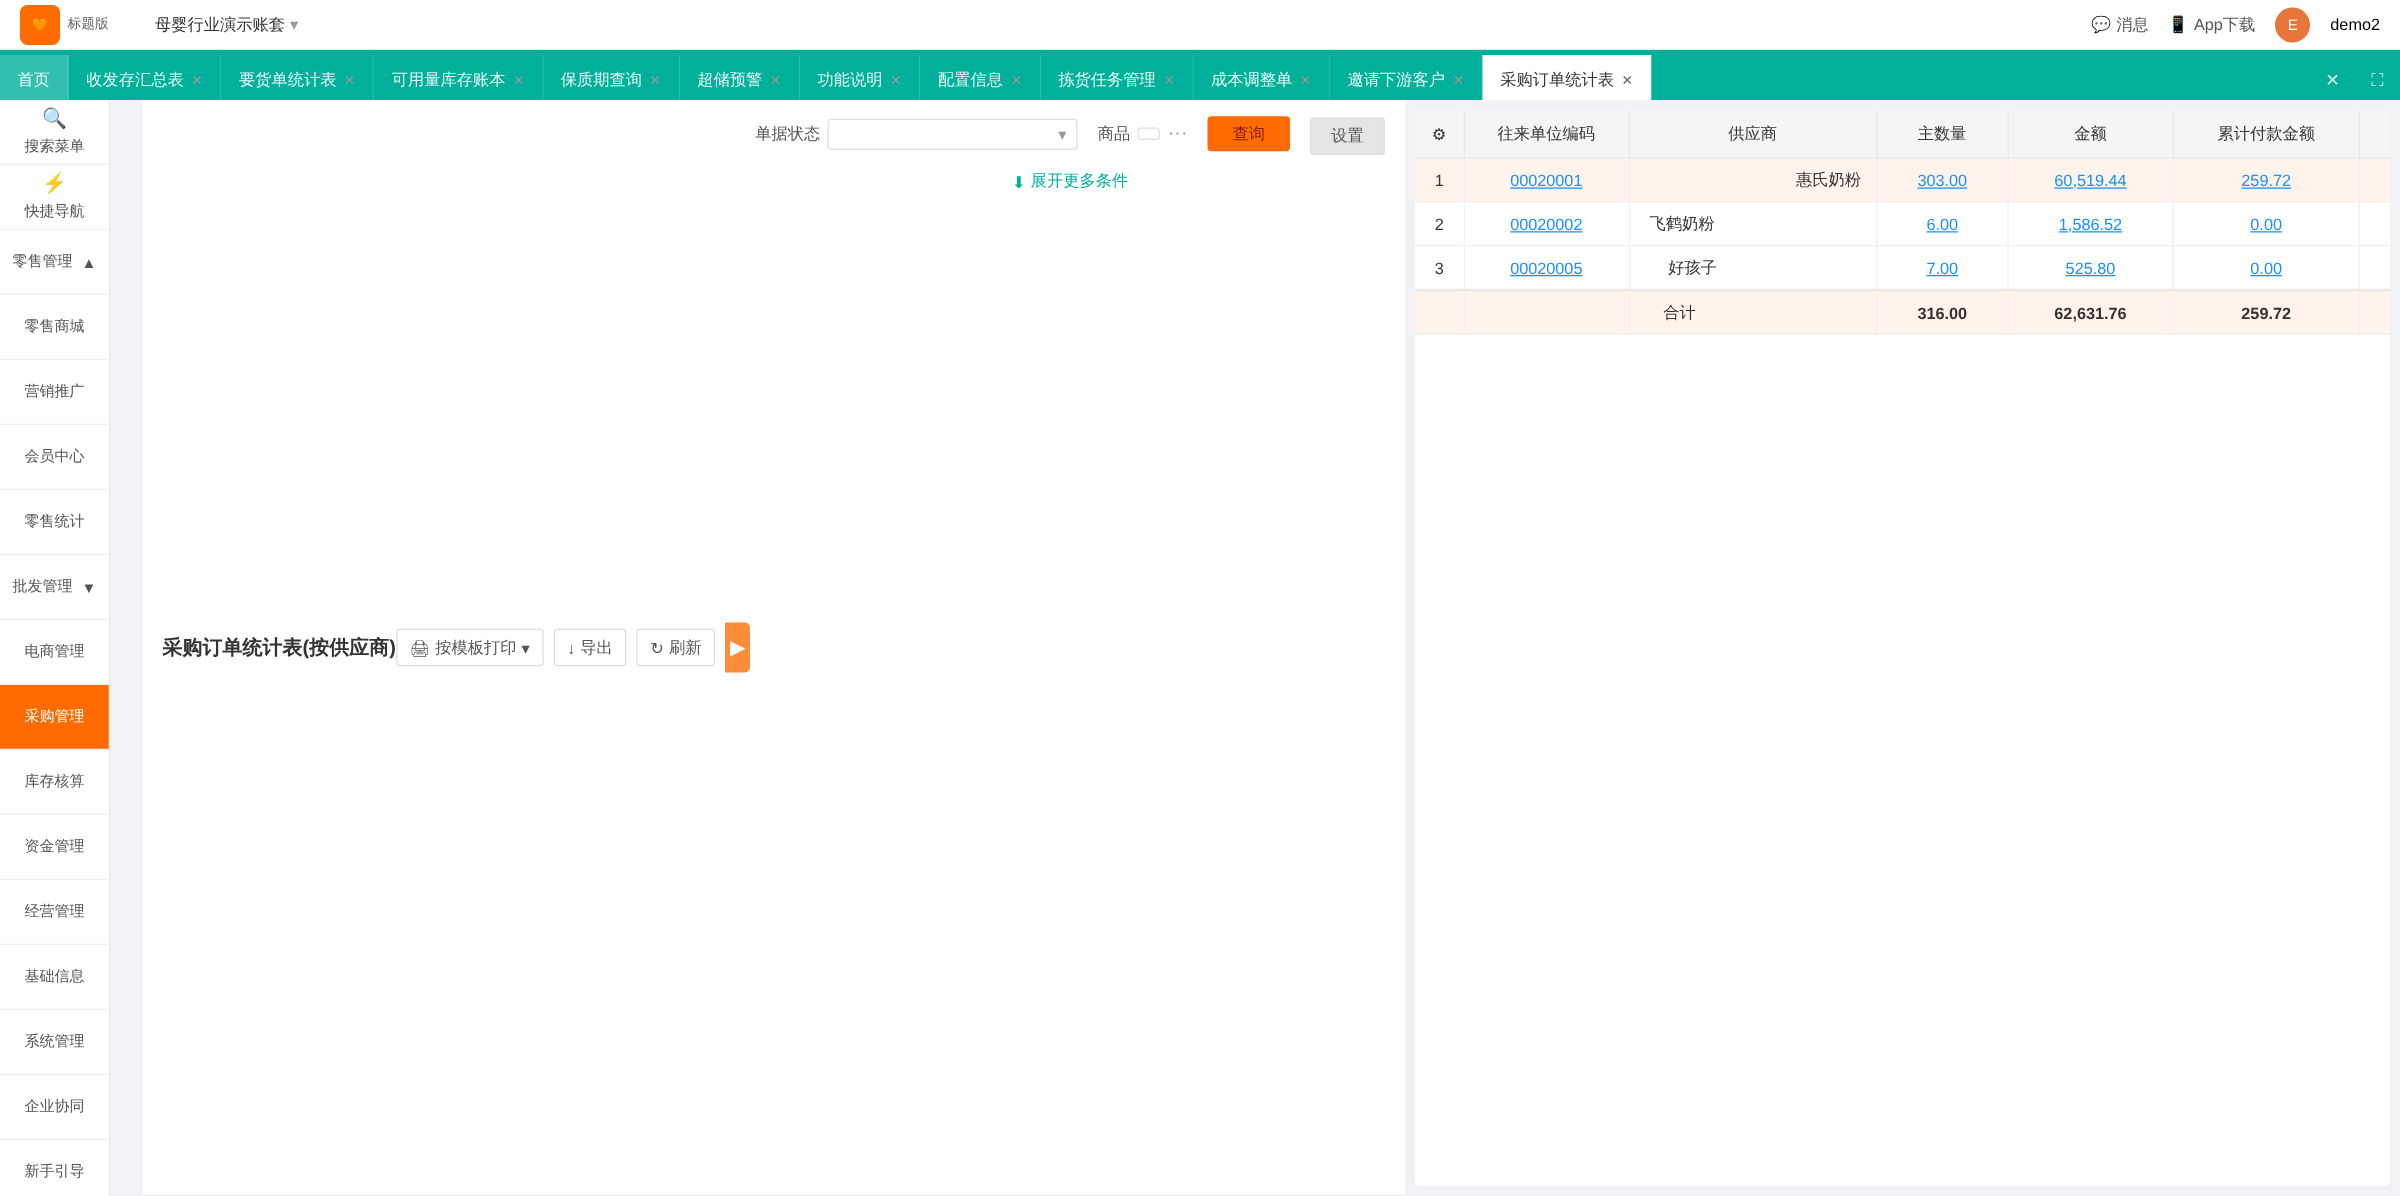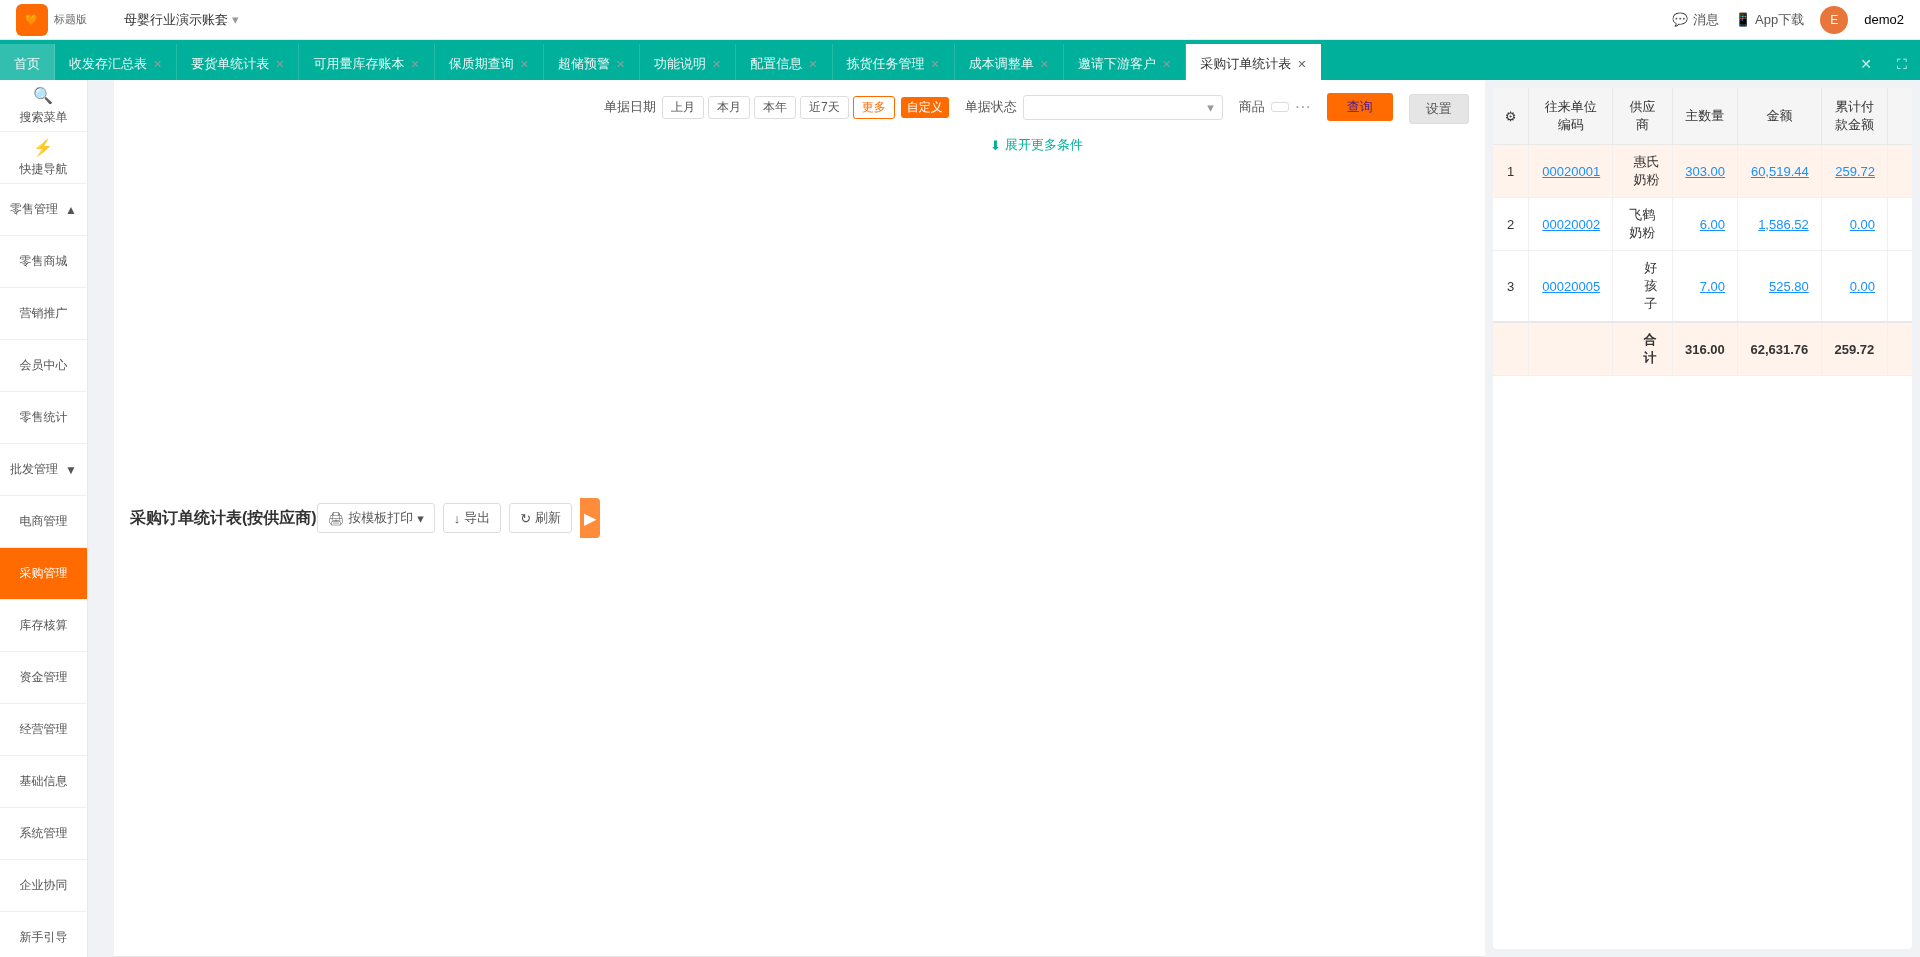--- a/index.html
+++ b/index.html
@@ -74,35 +74,35 @@
     .date-shortcut { padding: 2px 8px; border: 1px solid #ddd; border-radius: 3px; cursor: pointer; color: #555; font-size: 12px; background: #fff; }
     .date-shortcut.more { color: #ff6b00; border-color: #ff6b00; }
     .date-tag { padding: 2px 6px; background: #ff6b00; color: #fff; border-radius: 3px; font-size: 12px; }
     .date-range { color: #333; font-size: 12px; }
     .filter-select { display: flex; align-items: center; gap: 4px; padding: 4px 8px; border: 1px solid #ddd; border-radius: 3px; min-width: 200px; cursor: pointer; background: #fff; }
     .filter-select .sel-text { flex: 1; color: #999; }
     .filter-select .sel-arrow { color: #999; }
     .goods-filter { display: flex; align-items: center; gap: 4px; padding: 4px 8px; border: 1px solid #ddd; border-radius: 3px; flex: 1; max-width: 400px; cursor: pointer; background: #fff; }
     .goods-filter .g-text { flex: 1; color: #999; }
     .dots-btn { color: #999; font-size: 16px; cursor: pointer; }
-    .btn-search { padding: 5px 20px; background: #ff6b00; color: #4c1d95; border: none; border-radius: 3px; cursor: pointer; font-size: 13px; }
+    .btn-search { padding: 5px 20px; background: #ff6b00; color: #7f1d1d; border: none; border-radius: 3px; cursor: pointer; font-size: 13px; }
     .btn-settings { padding: 5px 16px; background: #e5e5e5; color: #555; border: 1px solid #ddd; border-radius: 3px; cursor: pointer; font-size: 13px; margin-top: 4px; float: right; }
     .expand-more { display: flex; align-items: center; justify-content: center; gap: 4px; color: #00b09b; font-size: 13px; cursor: pointer; padding: 4px 0; }
 
     
     .table-area { flex: 1; overflow: auto; padding: 0; background: #fff; margin: 8px; border-radius: 4px; }
     .data-table { width: 100%; border-collapse: collapse; }
     .data-table thead tr { background: #f5f5f5; }
     .data-table th {
       padding: 10px 12px; text-align: center; color: #333; font-weight: 500;
       border-bottom: 1px solid #e8e8e8; border-right: 1px solid #e8e8e8; font-size: 13px;
     }
     .data-table th:last-child { border-right: none; }
     .data-table td {
-      padding: 8px 12px; text-align: right; color: #333;
+      padding: 8px 12px; text-align: center; color: #333;
       border-bottom: 1px solid #f0f0f0; border-right: 1px solid #f0f0f0; font-size: 13px;
     }
     .data-table td:last-child { border-right: none; }
     .data-table tbody tr:nth-child(1) { background: #fff3ec; }
     .data-table .link { color: #1890ff; text-decoration: underline; cursor: pointer; }
     .data-table .num { color: #1890ff; text-decoration: underline; cursor: pointer; }
     .col-gear { width: 40px; }
     .col-code { width: 150px; }
     .col-supplier { width: 250px; }
     .col-qty { width: 120px; }
@@ -279,31 +279,20 @@
         <button class="btn-refresh">
           <span>↻</span>
           <span>刷新</span>
         </button>
       </div>
     </div>
 
     <div style="background:#fff; padding: 10px 16px 0; position:relative; border-bottom: 1px solid #e8e8e8;">
       <div class="left-toggle">▶</div>
       <div class="filter-row">
-        <div class="filter-item">
-          <span class="filter-label">单据日期</span>
-          <div class="date-shortcuts">
-            <button class="date-shortcut">上月</button>
-            <button class="date-shortcut">本月</button>
-            <button class="date-shortcut">本年</button>
-            <button class="date-shortcut">近7天</button>
-            <button class="date-shortcut more">更多</button>
-          </div>
-          <span class="date-tag">自定义</span>
-        </div>
         <div class="filter-item">
           <span class="filter-label">单据状态</span>
           <div class="filter-select">
             <span class="sel-text"></span>
             <span class="sel-arrow">▾</span>
           </div>
         </div>
         <div class="filter-item">
           <span class="filter-label">商品</span>
           <div class="goods-filter">
@@ -376,21 +365,21 @@
     <td class="num">7.00</td>
     <td class="num">525.80</td>
     <td class="num">0.00</td>
     <td></td>
   </tr>
           </tbody>
         <tfoot>
           <tr class="footer-row">
             <td></td>
             <td></td>
-            <td style="text-align:center;font-weight:bold;padding-left:27px;">合计</td>
+            <td style="text-align:left;font-weight:normal;padding-left:27px;">合计</td>
             <td style="text-align:center;font-weight:bold;">316.00</td>
             <td style="text-align:center;font-weight:bold;">62,631.76</td>
             <td style="text-align:center;font-weight:bold;">259.72</td>
             <td></td>
           </tr>
         </tfoot>
       </table>
     </div>
   </div>
 </div>

